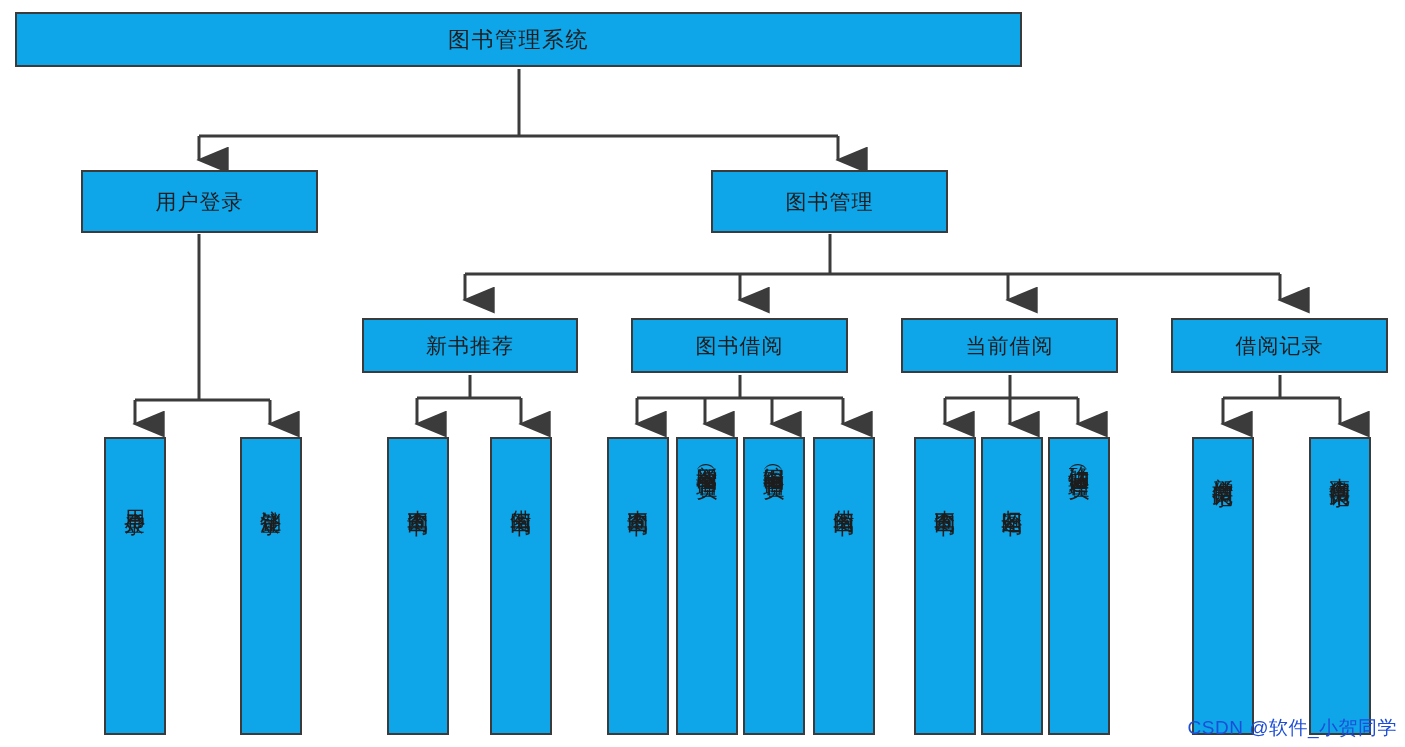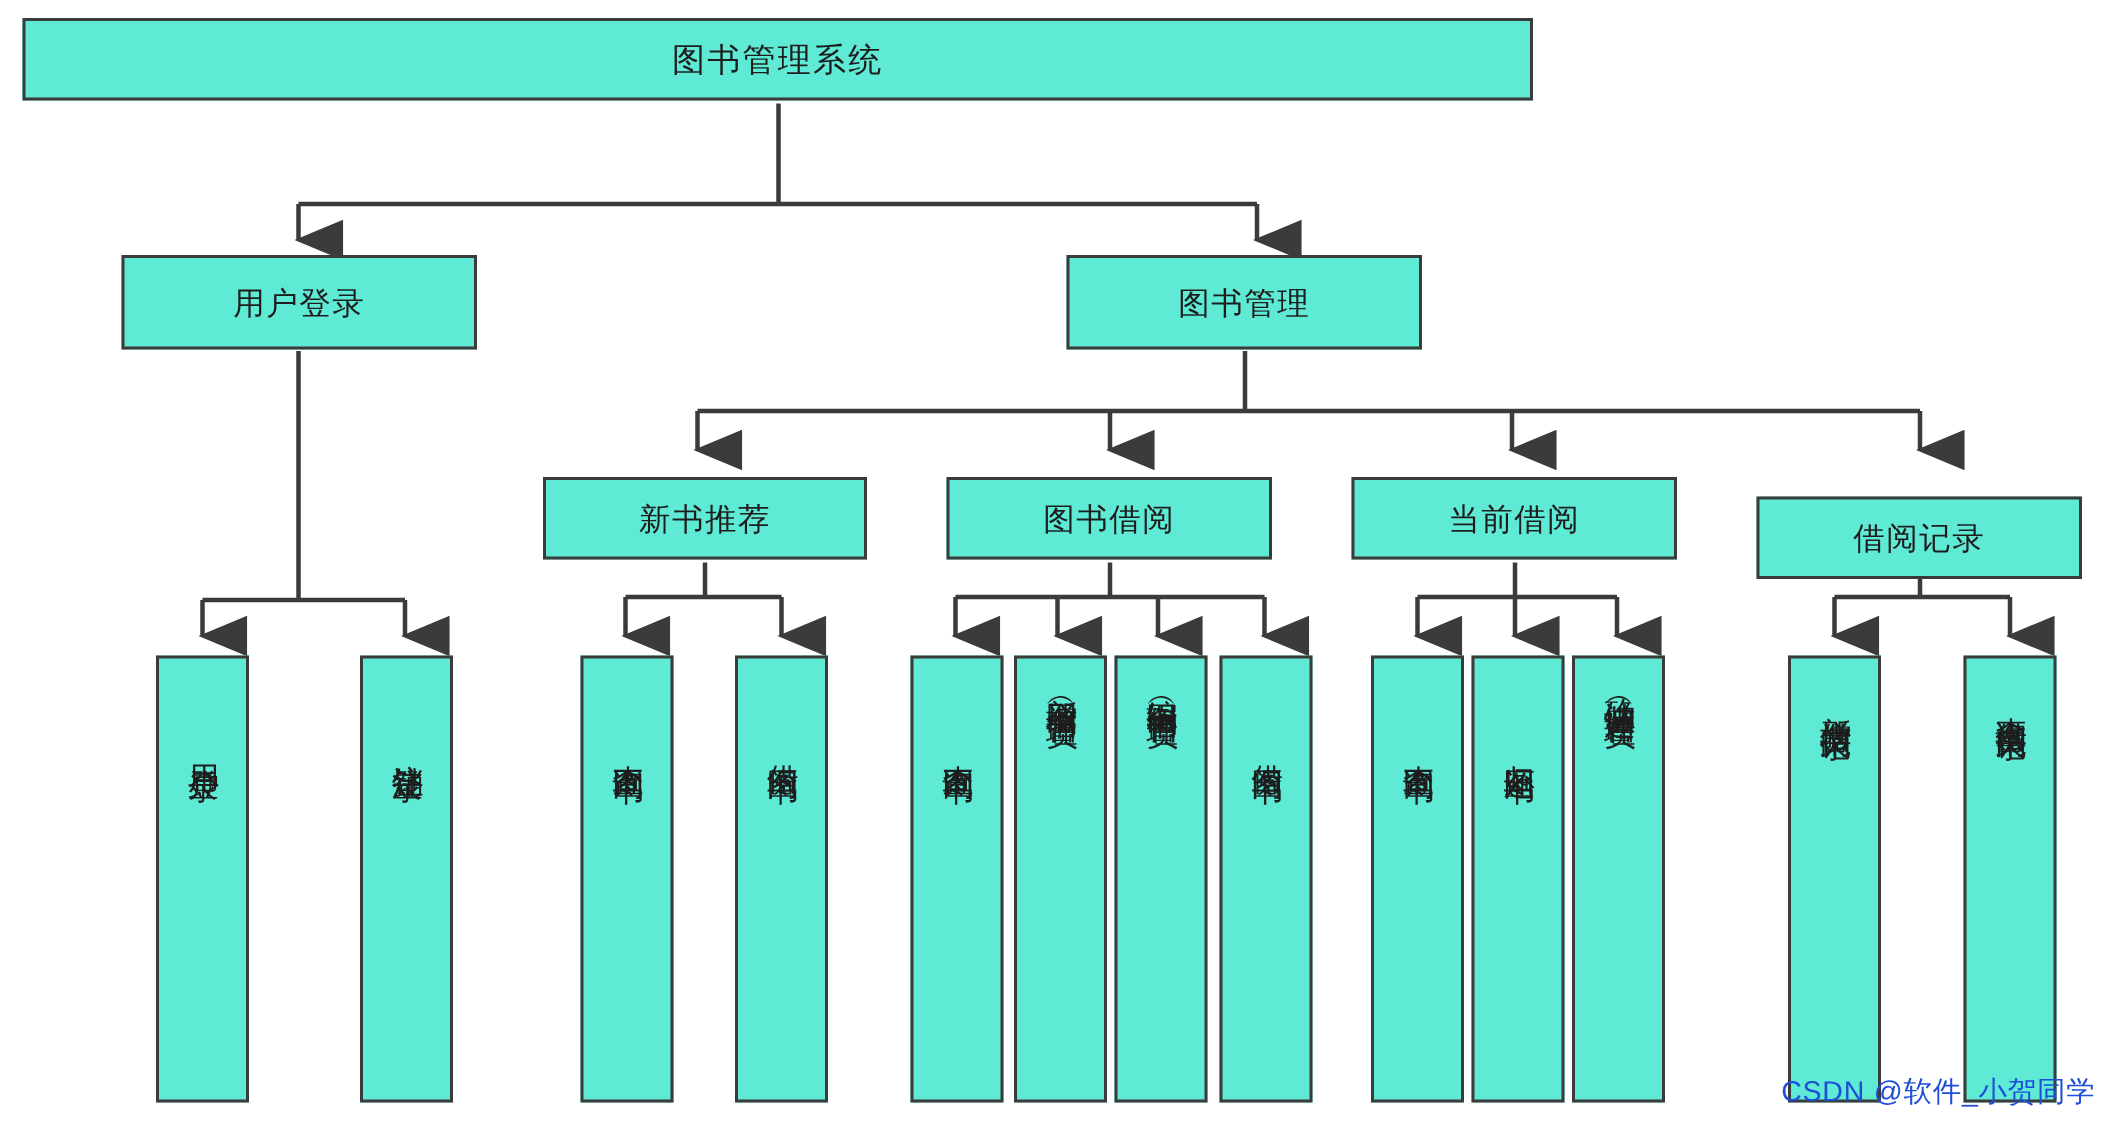--- a/index.html
+++ b/index.html
@@ -18,21 +18,21 @@
   #wires{
     position:absolute;
     left:0; top:0;
     width:1405px;
     height:747px;
     pointer-events:none;
   }
   .node{
     position:absolute;
     box-sizing:border-box;
-    background:#5eead4;
+    background:#0ea5e9;
     border:2px solid #3b3b3b;
     display:flex;
     align-items:center;
     justify-content:center;
     color:#1d1d1d;
   }
   .node.h{
     font-size:21px;
     letter-spacing:1px;
   }
@@ -146,21 +146,21 @@
   </div>
 
   <div class="node h" style="left:901px;top:318px;width:217px;height:55px;">
     <span>当前借阅</span>
   </div>
 
   <div class="node h" style="left:631px;top:318px;width:217px;height:55px;">
     <span>图书借阅</span>
   </div>
 
-  <div class="node h" style="left:1171px;top:318px;width:217px;height:55px;margin-top:13px;">
+  <div class="node h" style="left:1171px;top:318px;width:217px;height:55px;">
     <span>借阅记录</span>
   </div>
 
   <div class="node v" style="left:104px;top:437px;width:62px;height:298px;">
     <span class="vtext mid">用户登录</span>
   </div>
 
   <div class="node v" style="left:240px;top:437px;width:62px;height:298px;">
     <span class="vtext mid">注销登录</span>
   </div>

